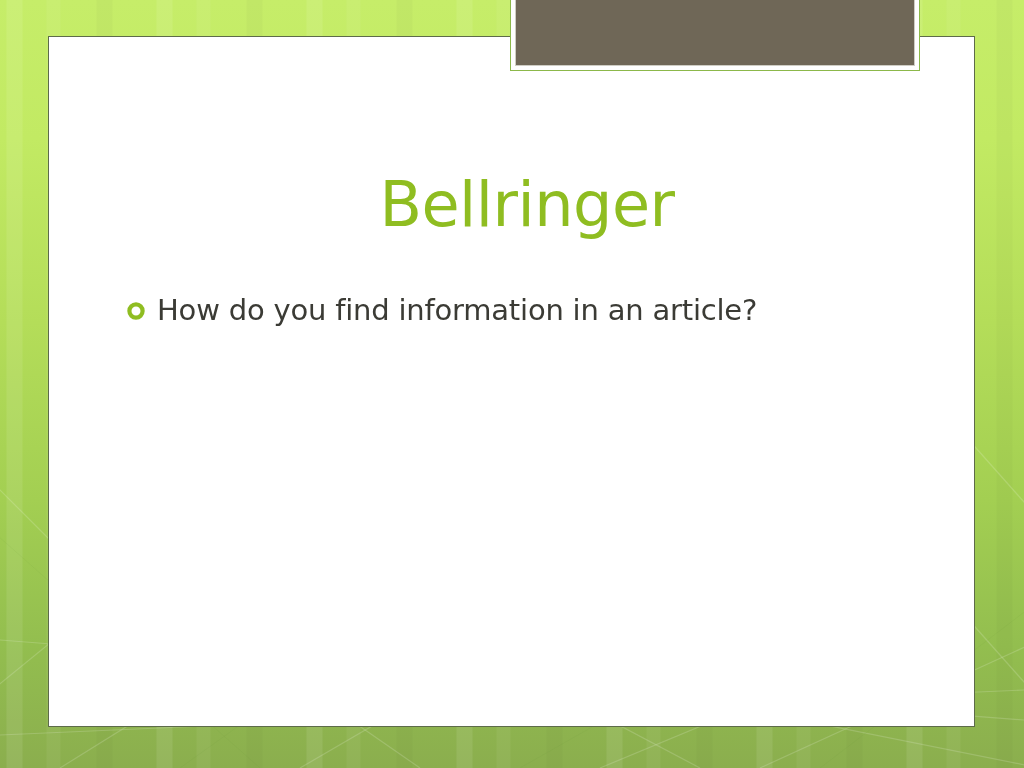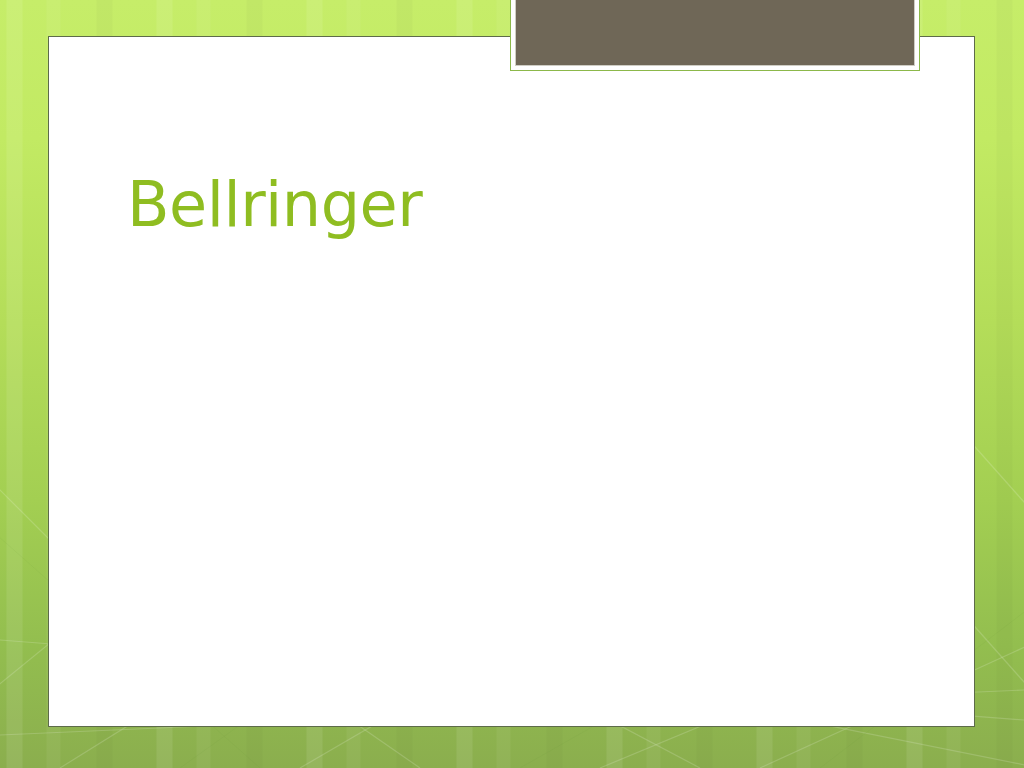--- a/index.html
+++ b/index.html
@@ -11,20 +11,21 @@
     font-family: "DejaVu Sans", sans-serif;
   }
 
   
   #slide-canvas {
     position: relative;
     width: 1024px;
     height: 768px;
     background: linear-gradient(to bottom, #c6ed69 0%, #c2ea63 18%, #b4dd59 42%, #a3cf52 65%, #93be4f 84%, #8bae4e 100%);
     overflow: hidden;
+    text-align: center;
   }
 
   
   #bg-vertical-bands {
     position: absolute;
     inset: 0;
     pointer-events: none;
     background:
       linear-gradient(90deg,
         rgba(255,255,255,0.00)  0px,
@@ -154,20 +155,30 @@
       <path d="M 180 768 L 470 560"></path>
       <path d="M 520 768 L 780 620"></path>
       <path d="M 820 768 L 1040 600"></path>
     </g>
   </svg>
 
   <div id="slide-sheet">
 
     <div id="slide-title">Bellringer</div>
 
+    <div id="slide-body">
+      <div class="bullet-row">
+        <span class="bullet-marker">
+          <svg width="18" height="18" viewBox="0 0 18 18" aria-hidden="true">
+            <circle cx="9" cy="9" r="6.6" fill="none" stroke="#8fbd21" stroke-width="4.2"></circle>
+          </svg>
+        </span>
+        <span class="bullet-text">How do you find information in an article?</span>
+      </div>
+    </div>
 
   </div>
 
   <div id="header-decoration">
     <div id="header-decoration-inner"></div>
   </div>
 
 </div>
 
 </body></html>

